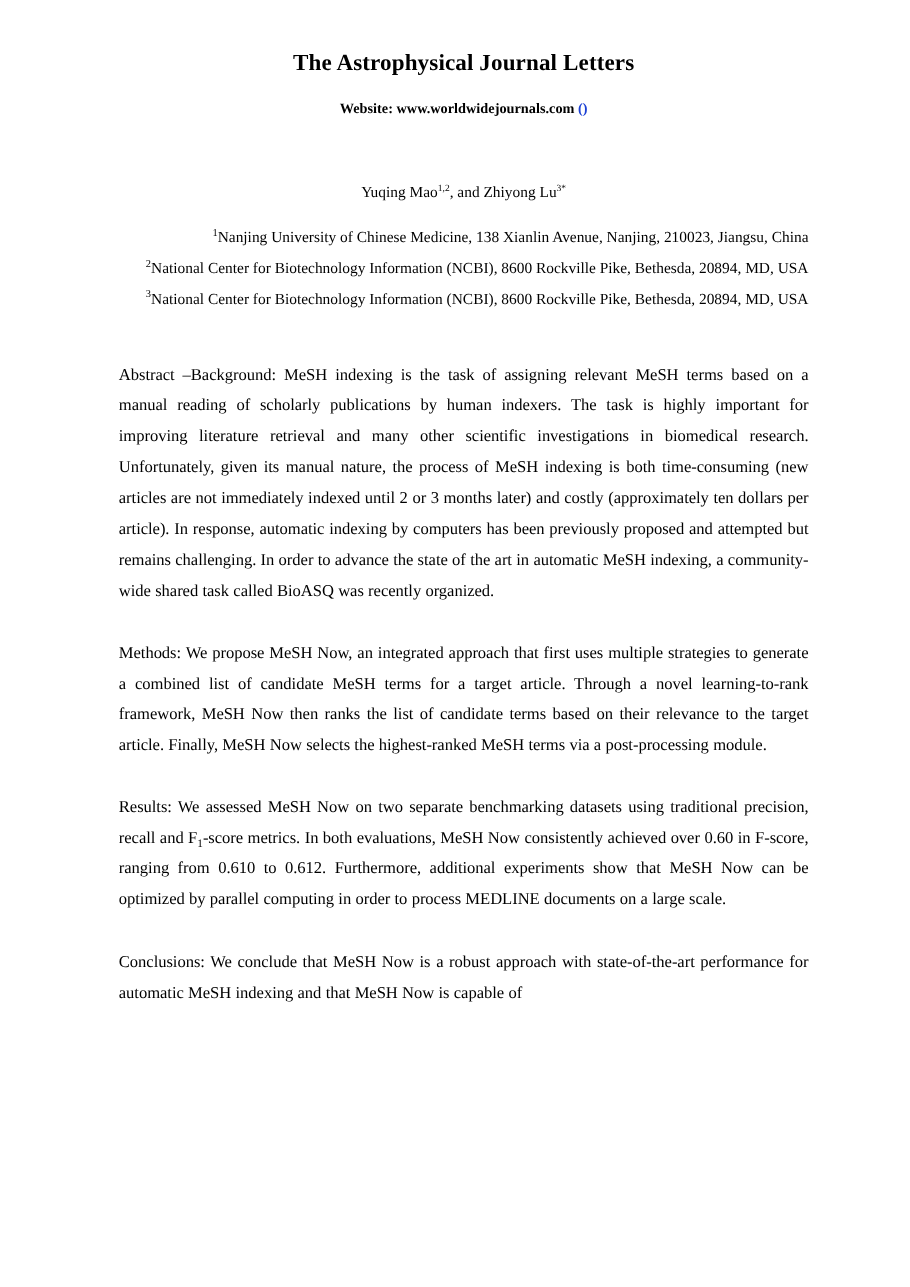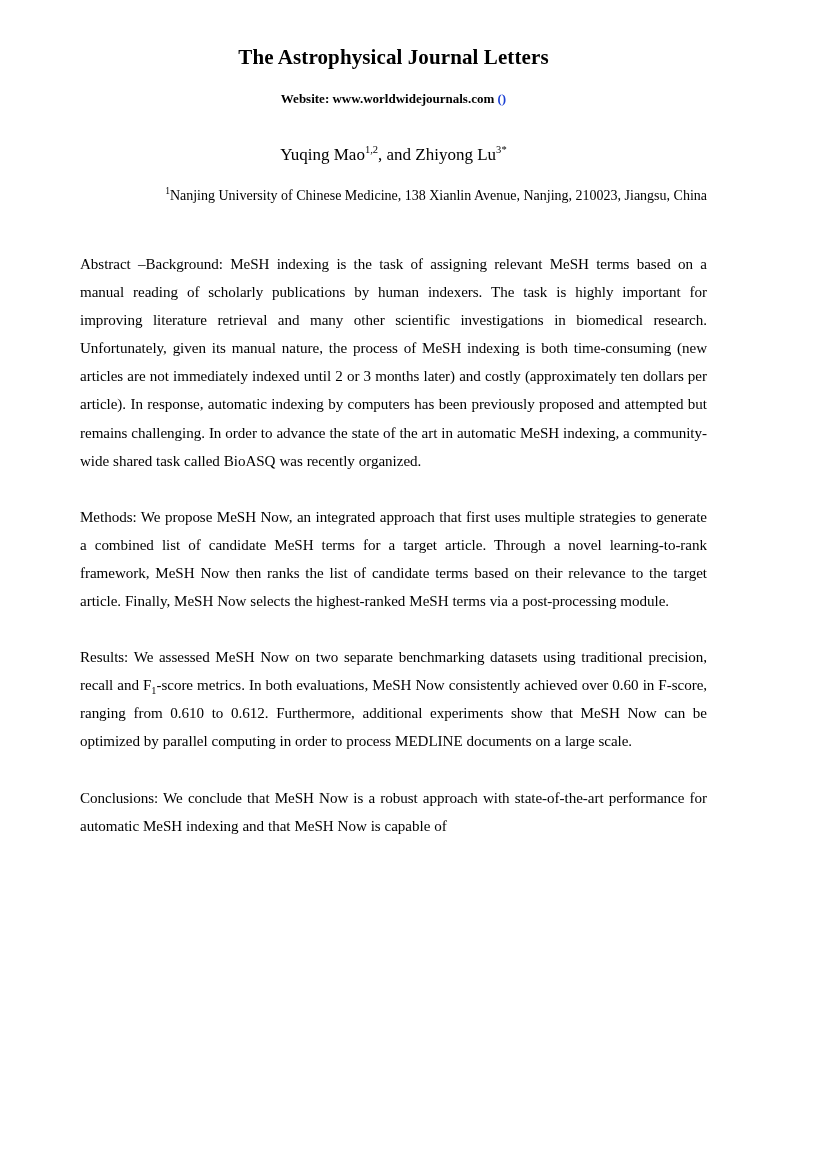--- a/index.html
+++ b/index.html
@@ -13,21 +13,21 @@
     overflow: hidden;
     font-family: "Liberation Serif", "DejaVu Serif", serif;
     color: #000000;
     -webkit-font-smoothing: antialiased;
   }
   .page {
     position: relative;
     width: 827px;
     height: 1170px;
     box-sizing: border-box;
-    padding: 0 80px;
+    padding: 0 108px;
     overflow: hidden;
   }
   .content {
     width: 627px;
   }
 
   
   .journal-header {
     text-align: center;
     padding-top: 44px;
@@ -55,24 +55,24 @@
     font-size: 25.5px;
     font-weight: bold;
     line-height: 49px;
     margin-top: 24px;
     letter-spacing: -0.1px;
   }
 
   
   .authors {
     text-align: center;
-    font-size: 17px;
+    font-size: 14px;
     font-weight: normal;
     line-height: 24px;
-    margin-top: 35px;
+    margin-top: 56px;
   }
   .authors sup {
     font-size: 0.62em;
     vertical-align: super;
     line-height: 0;
   }
 
   
   .affiliations {
     margin-top: 15px;
@@ -132,20 +132,22 @@
       </div>
     </div>
 
 
     <div class="authors">
       <span>Yuqing Mao</span><sup>1,2</sup><span>, and </span><span>Zhiyong Lu</span><sup>3*</sup>
     </div>
 
     <div class="affiliations">
       <div class="affiliation"><sup>1</sup><span>Nanjing University of Chinese Medicine, 138 Xianlin Avenue, Nanjing, 210023, Jiangsu, China</span></div>
+      <div class="affiliation"><sup>2</sup><span>National Center for Biotechnology Information (NCBI), 8600 Rockville Pike, Bethesda, 20894, MD, USA</span></div>
+      <div class="affiliation"><sup>3</sup><span>National Center for Biotechnology Information (NCBI), 8600 Rockville Pike, Bethesda, 20894, MD, USA</span></div>
     </div>
 
     <div class="abstract">
       <p class="abstract-para">Abstract –Background: MeSH indexing is the task of assigning relevant MeSH terms based on a manual reading of scholarly publications by human indexers. The task is highly important for improving literature retrieval and many other scientific investigations in biomedical research. Unfortunately, given its manual nature, the process of MeSH indexing is both time-consuming (new articles are not immediately indexed until 2 or 3 months later) and costly (approximately ten dollars per article). In response, automatic indexing by computers has been previously proposed and attempted but remains challenging. In order to advance the state of the art in automatic MeSH indexing, a community-wide shared task called BioASQ was recently organized.</p>
 
       <p class="abstract-para">Methods: We propose MeSH Now, an integrated approach that first uses multiple strategies to generate a combined list of candidate MeSH terms for a target article. Through a novel learning-to-rank framework, MeSH Now then ranks the list of candidate terms based on their relevance to the target article. Finally, MeSH Now selects the highest-ranked MeSH terms via a post-processing module.</p>
 
       <p class="abstract-para"><span>Results: We assessed MeSH Now on two separate benchmarking datasets using traditional precision, recall and F</span><sub>1</sub><span>-score metrics. In both evaluations, MeSH Now consistently achieved over 0.60 in F-score, ranging from 0.610 to 0.612. Furthermore, additional experiments show that MeSH Now can be optimized by parallel computing in order to process MEDLINE documents on a large scale.</span></p>
 
       <p class="abstract-para">Conclusions: We conclude that MeSH Now is a robust approach with state-of-the-art performance for automatic MeSH indexing and that MeSH Now is capable of</p>

